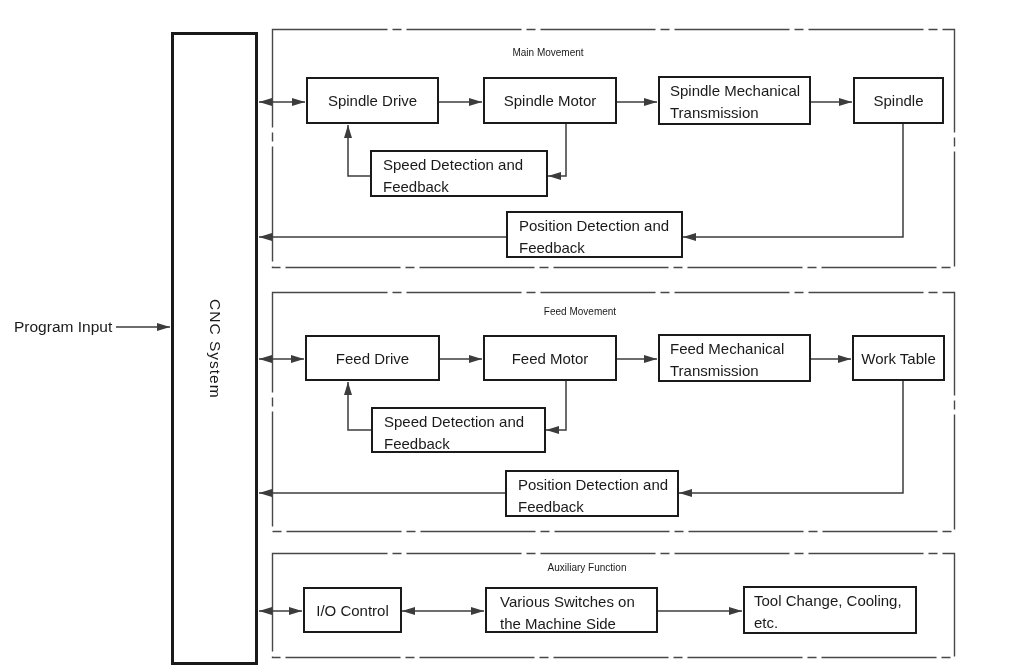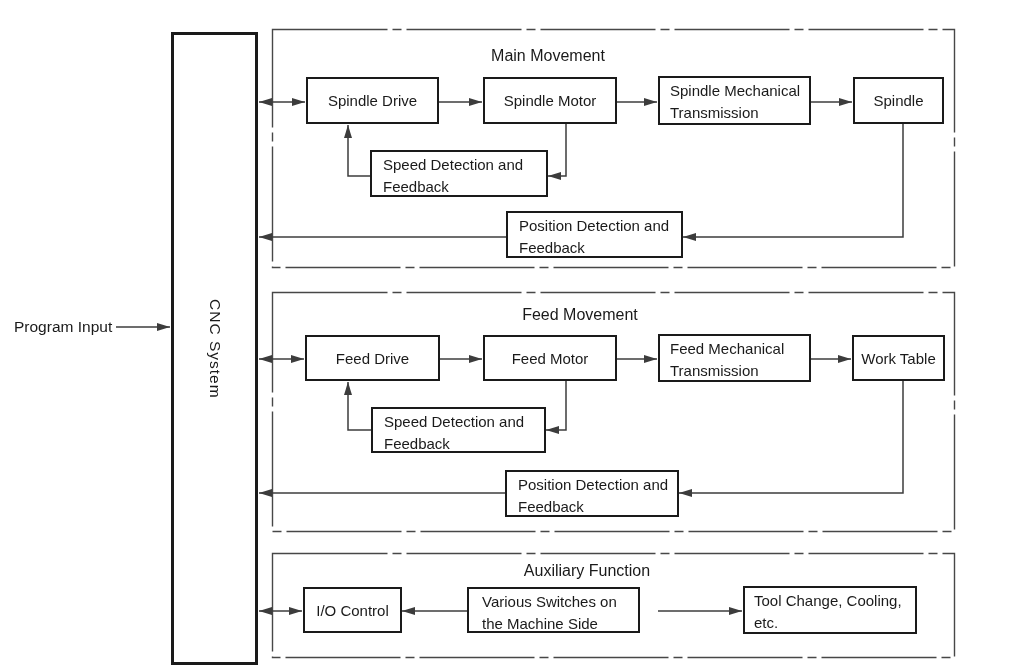--- a/index.html
+++ b/index.html
@@ -22,21 +22,21 @@
     position:absolute;box-sizing:border-box;background:var(--bg);
     border:2.5px solid var(--ink);
     display:flex;align-items:center;justify-content:center;
     font-size:15px;line-height:21px;text-align:center;
   }
   .node.multi{
     align-items:flex-start;justify-content:flex-start;text-align:left;
     padding-top:2px;line-height:21.5px;
   }
   .sec-title{
-    position:absolute;font-size:16px;white-space:nowrap;
+    position:absolute;font-size:10px;white-space:nowrap;
     transform:translateX(-50%);
   }
   .free-label{position:absolute;font-size:15.5px;white-space:nowrap;}
   .cnc-box{
     position:absolute;left:171px;top:32px;width:87px;height:633px;
     box-sizing:border-box;border:3.5px solid var(--ink);background:var(--bg);
     display:flex;align-items:center;justify-content:center;
   }
   .cnc-box .vtext{
     writing-mode:vertical-rl;text-orientation:mixed;
@@ -102,16 +102,16 @@
   <div class="node multi" style="left:506px;top:211px;width:177px;height:47px;padding-left:11px;padding-right:2px;">Position Detection and Feedback</div>
 
   <div class="node" style="left:305px;top:335px;width:135px;height:46px;">Feed Drive</div>
   <div class="node" style="left:483px;top:335px;width:134px;height:46px;">Feed Motor</div>
   <div class="node" style="left:852px;top:335px;width:93px;height:46px;">Work Table</div>
   <div class="node multi" style="left:658px;top:334px;width:153px;height:48px;padding-left:10px;padding-right:2px;">Feed Mechanical Transmission</div>
   <div class="node multi" style="left:371px;top:407px;width:175px;height:46px;padding-left:11px;padding-right:2px;">Speed Detection and Feedback</div>
   <div class="node multi" style="left:505px;top:470px;width:174px;height:47px;padding-left:11px;padding-right:1px;">Position Detection and Feedback</div>
 
   <div class="node" style="left:303px;top:587px;width:99px;height:46px;">I/O Control</div>
-  <div class="node multi" style="left:467px;top:587px;width:173px;height:46px;padding-left:13px;padding-right:17px;">Various Switches on the Machine Side</div>
+  <div class="node multi" style="left:485px;top:587px;width:173px;height:46px;padding-left:13px;padding-right:17px;">Various Switches on the Machine Side</div>
   <div class="node multi" style="left:743px;top:586px;width:174px;height:48px;padding-left:9px;padding-right:2px;">Tool Change, Cooling, etc.</div>
 
 </div>
 
 </body></html>

